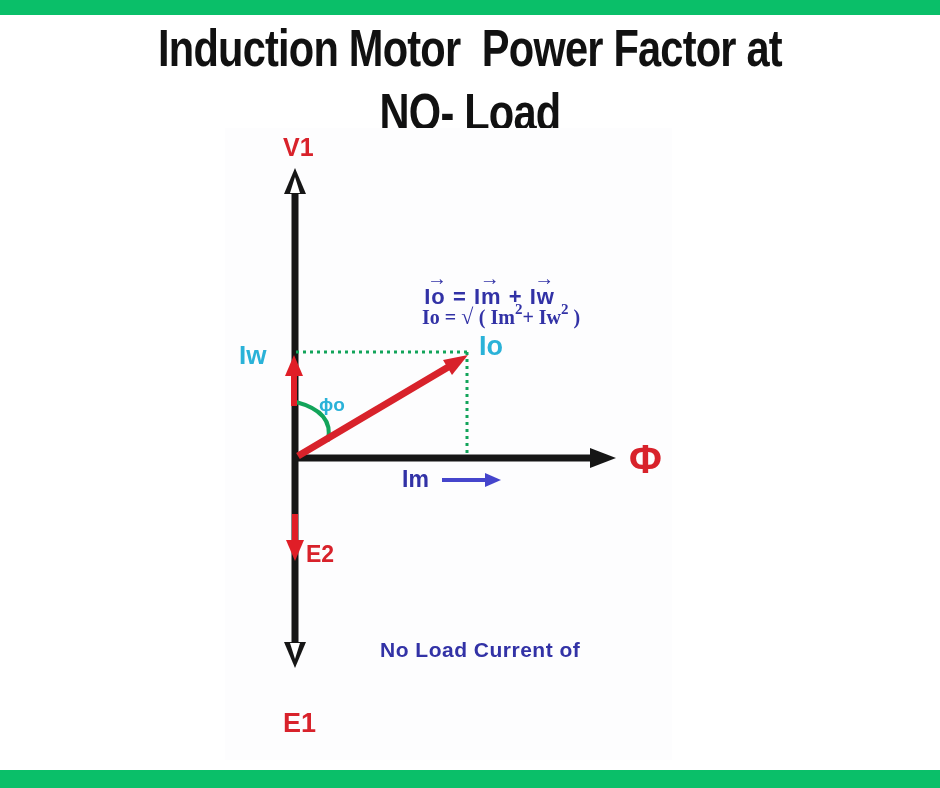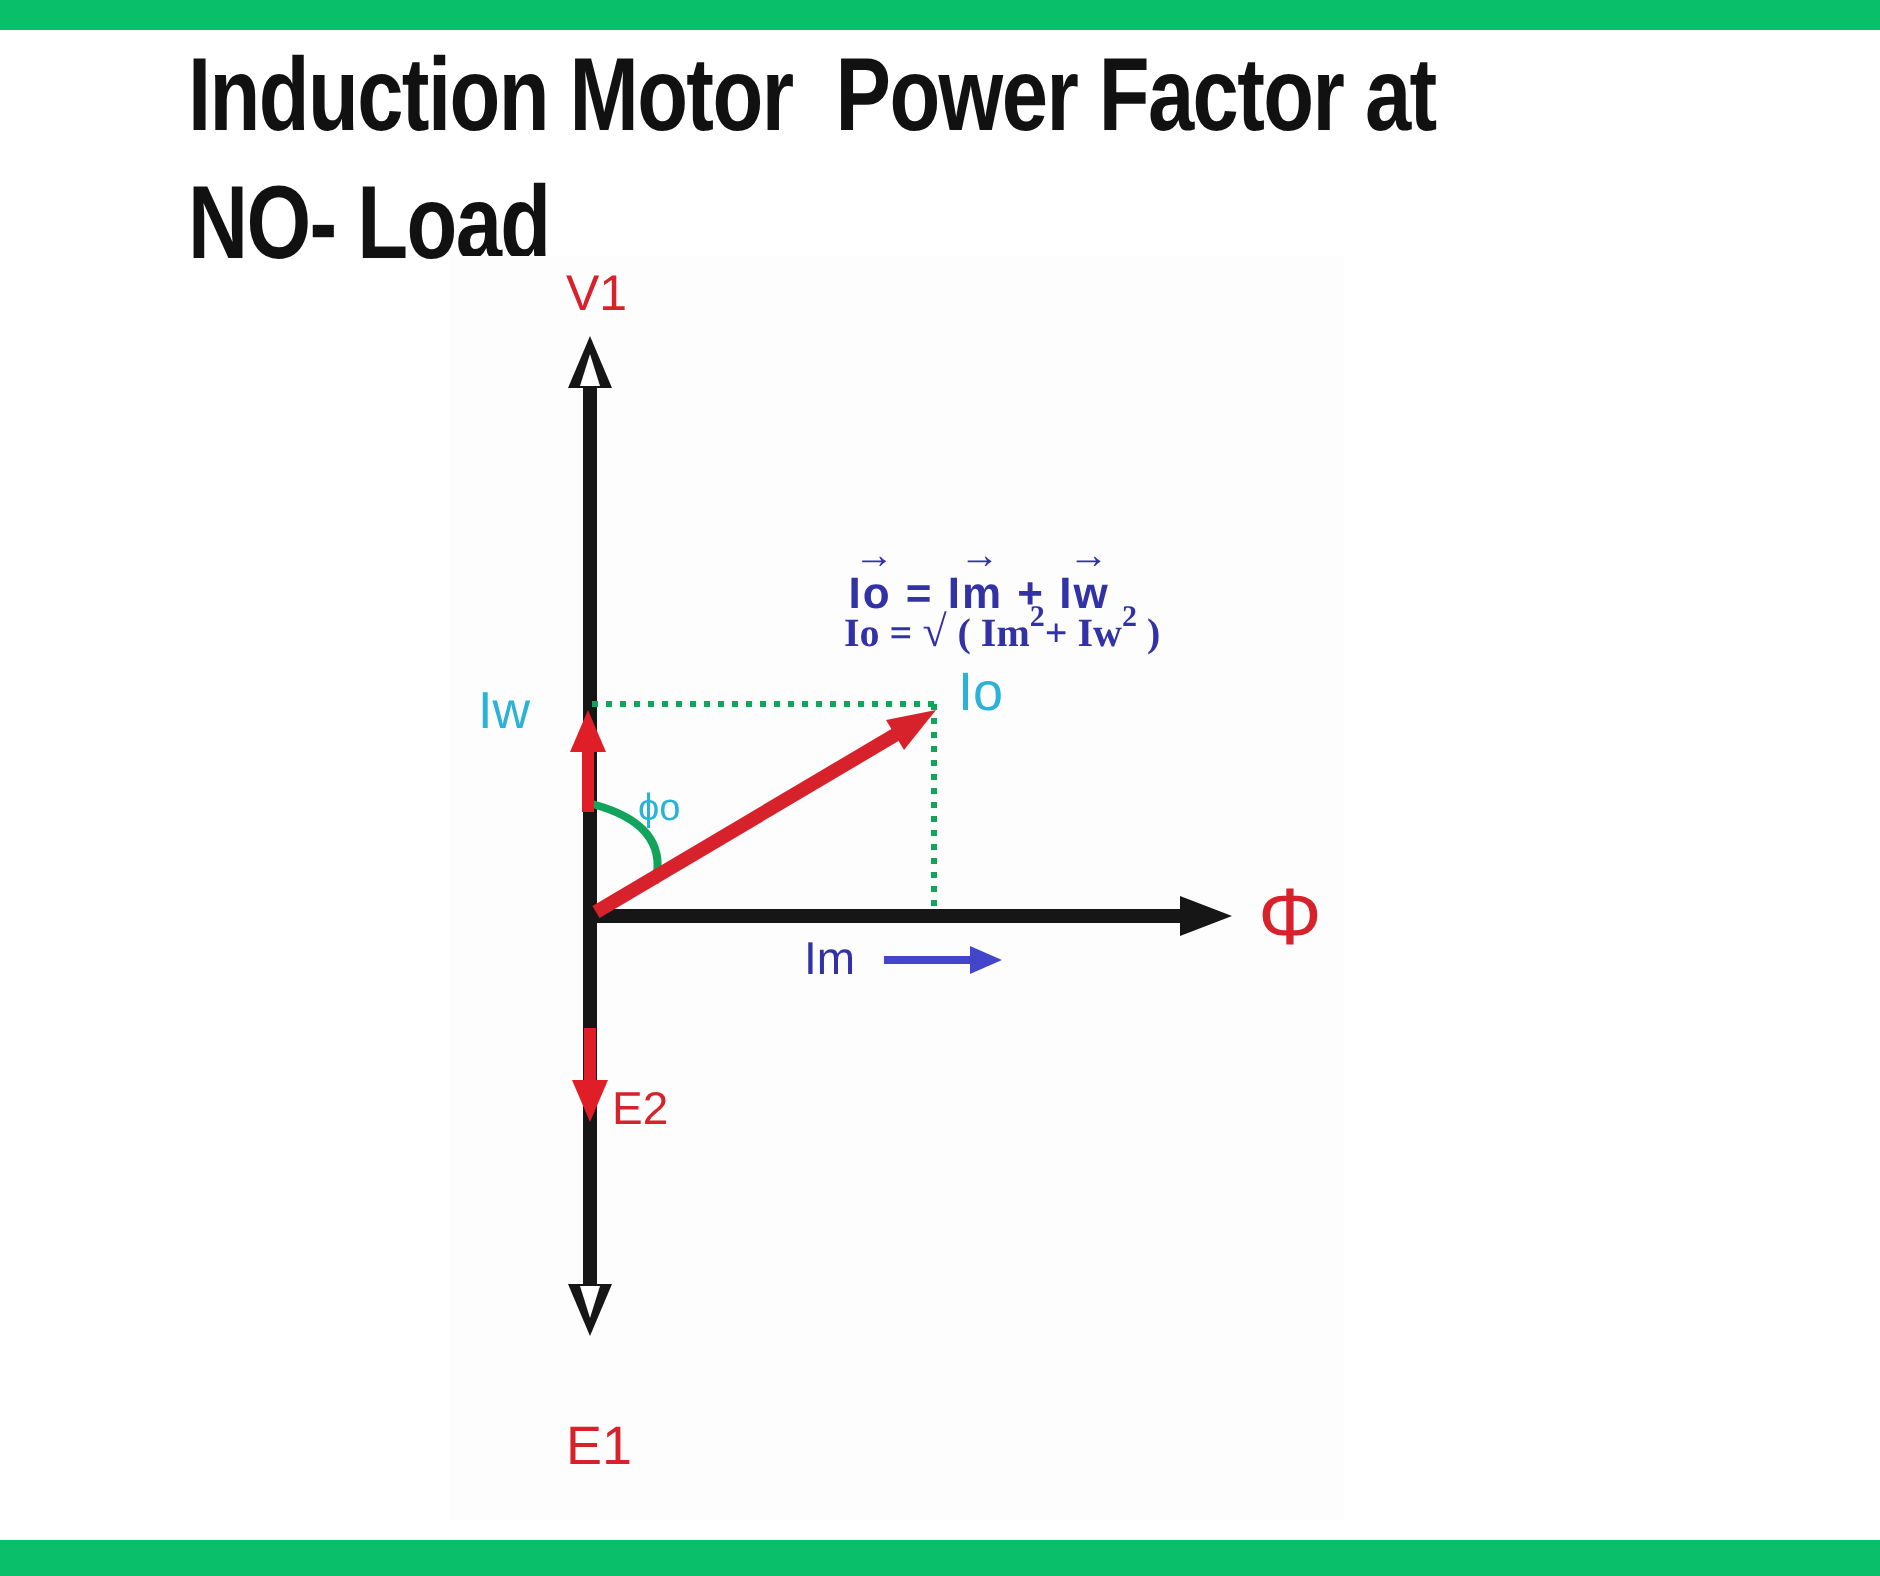--- a/index.html
+++ b/index.html
@@ -13,37 +13,38 @@
 
   
   .bar { position: absolute; left: 0; width: 940px; background: #0abf69; }
   .bar-top { top: 0; height: 15px; }
   .bar-bottom { top: 770px; height: 18px; }
 
   
   .title {
     position: absolute;
     top: 16px; left: 0; width: 940px;
+    text-align: center;
     color: #111111;
     font-weight: bold;
     font-size: 52px;
     line-height: 64px;
     letter-spacing: -1px;
   }
   .title-line { white-space: pre; transform: scaleX(0.80); transform-origin: 50% 50%; }
 
   
   .canvas {
     position: absolute;
     left: 225px; top: 128px; width: 447px; height: 632px;
     background: #fdfdfe;
   }
   svg.geom { position: absolute; left: 0; top: 0; }
 
-  .lbl { position: absolute; font-weight: normal; white-space: pre; }
+  .lbl { position: absolute; font-weight: bold; white-space: pre; }
   .red   { color: #d8222b; }
   .teal  { color: #2ab2d8; }
   .navy  { color: #3232a6; }
 
   .lbl-v1  { left: 283px; top: 133px; font-size: 25px; }
   .lbl-iw  { left: 239px; top: 340px; font-size: 26px; }
   .lbl-io  { left: 479px; top: 331px; font-size: 27px; }
   .lbl-phio{ left: 319px; top: 394px; font-size: 19px; }
   .lbl-im  { left: 402px; top: 466px; font-size: 23px; }
   .lbl-phi { left: 629px; top: 437px; font-size: 40px; }
@@ -127,15 +128,16 @@
 
 <div class="eq1 navy">
   <span class="vec"><span class="vec-arrow">→</span><span>Io</span></span><span> = </span><span class="vec"><span class="vec-arrow">→</span><span>Im</span></span><span> + </span><span class="vec"><span class="vec-arrow">→</span><span>Iw</span></span>
 </div>
 
 <div class="eq2 navy">
   <span>Io = </span><span class="radical">√ </span><span>( Im</span><sup>2</sup><span>+ Iw</span><sup>2</sup><span> )</span>
 </div>
 
 <div class="caption navy">
+  <div>No Load Current of</div>
 </div>
 
 <div class="bar bar-bottom"></div>
 
 </body></html>

